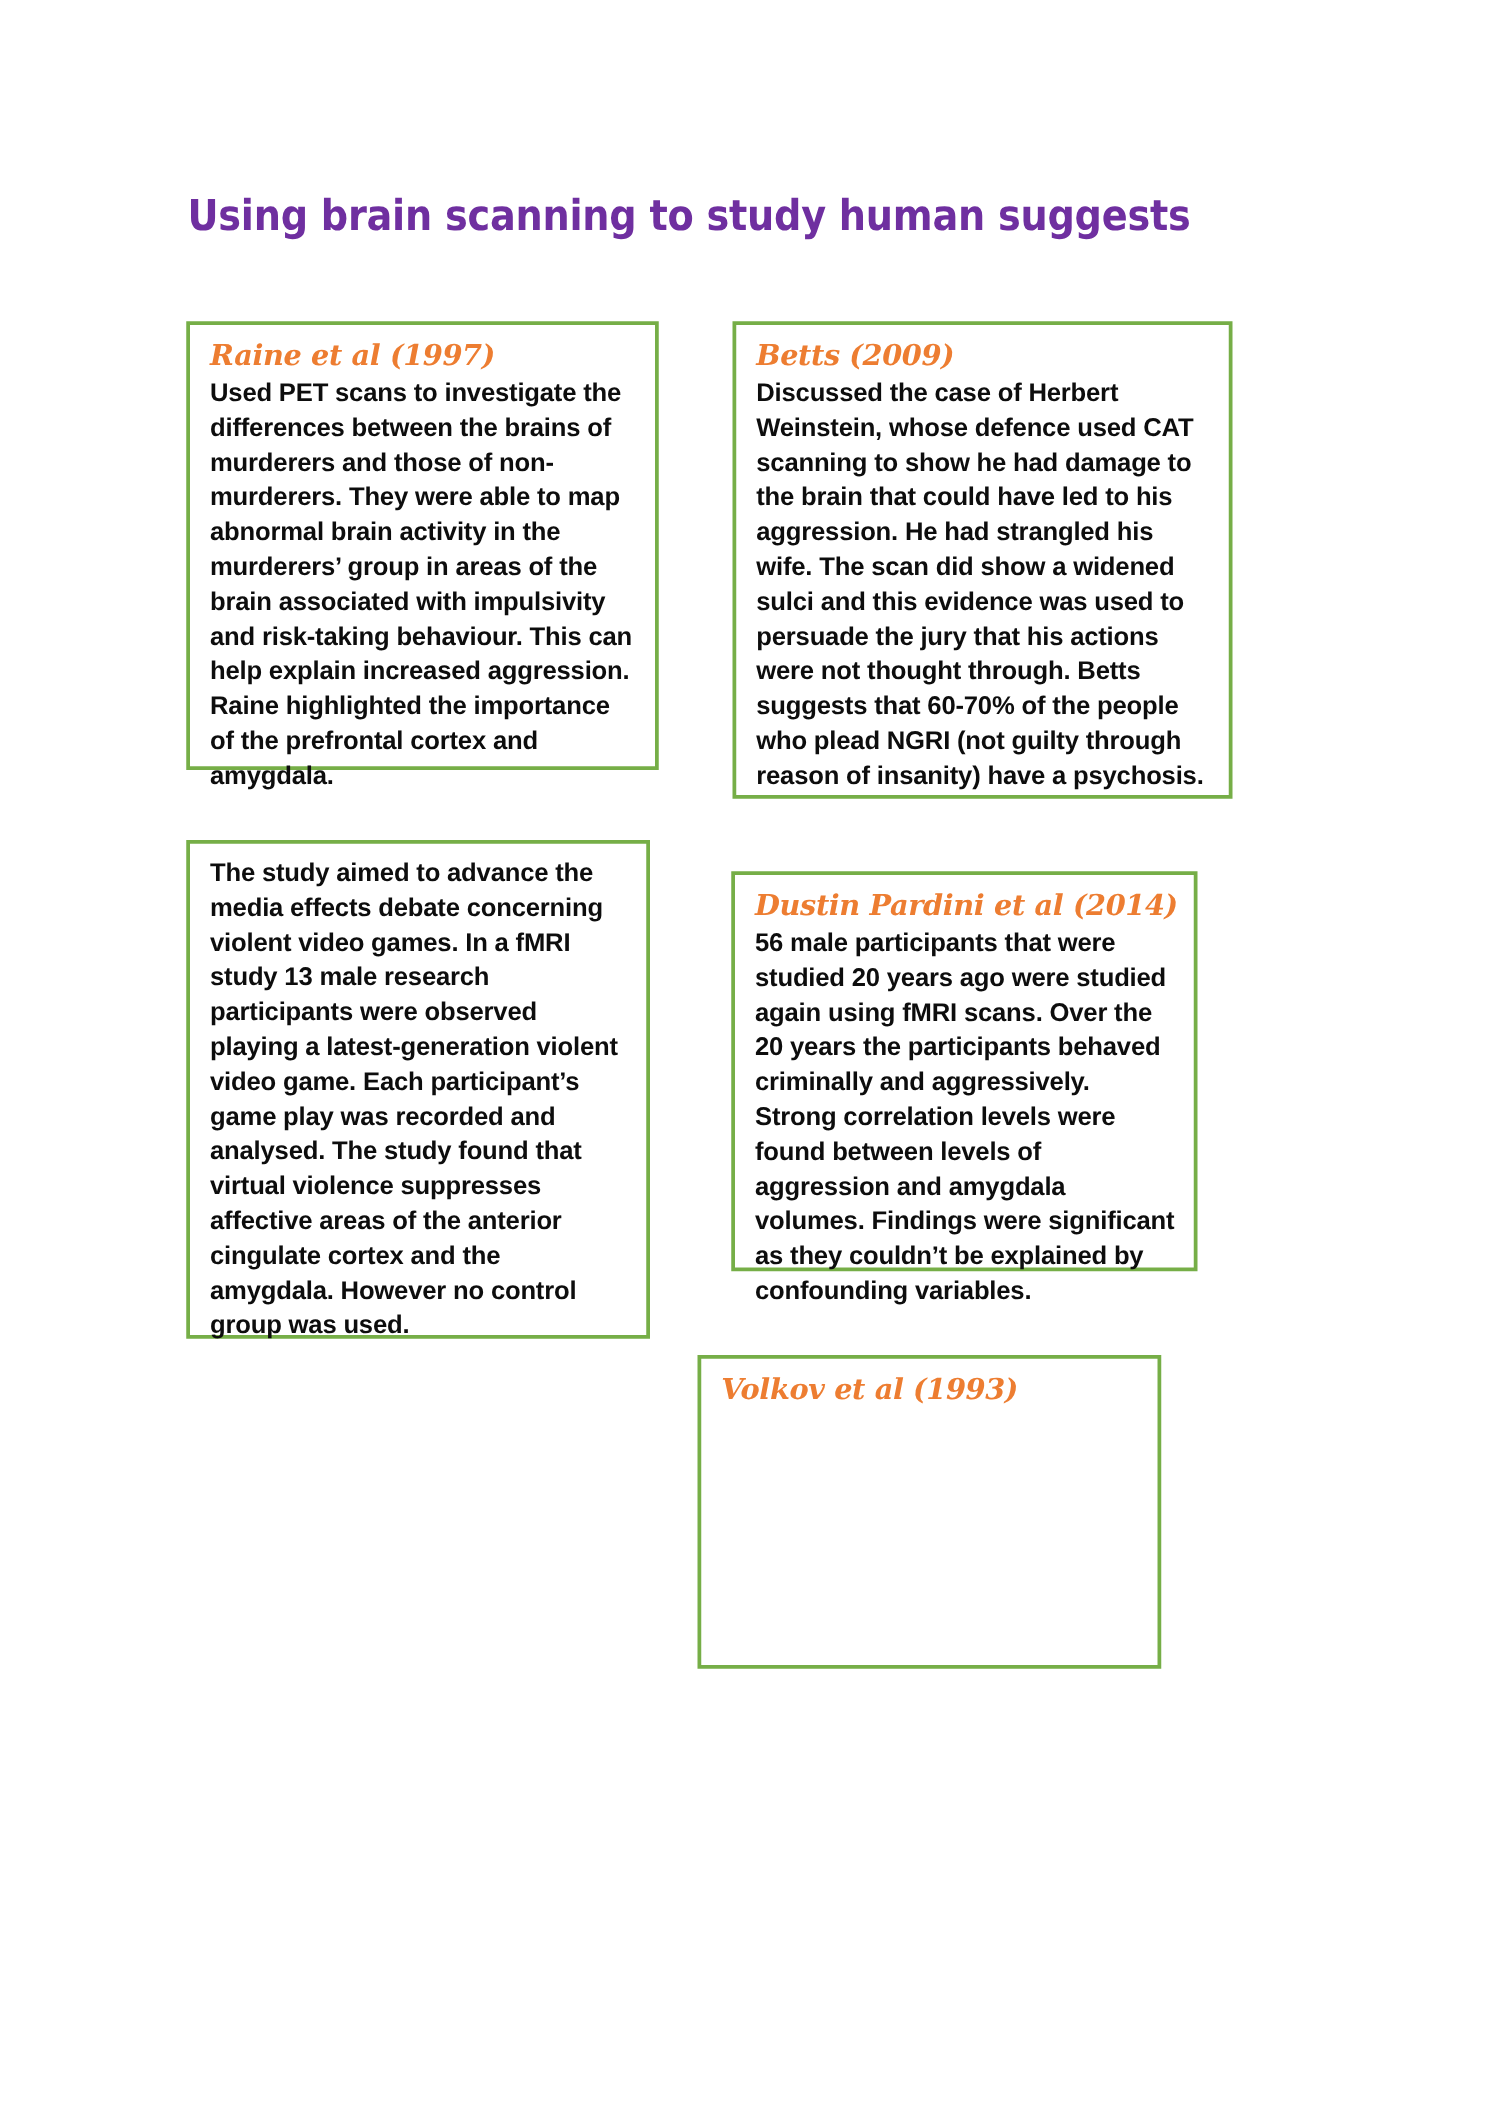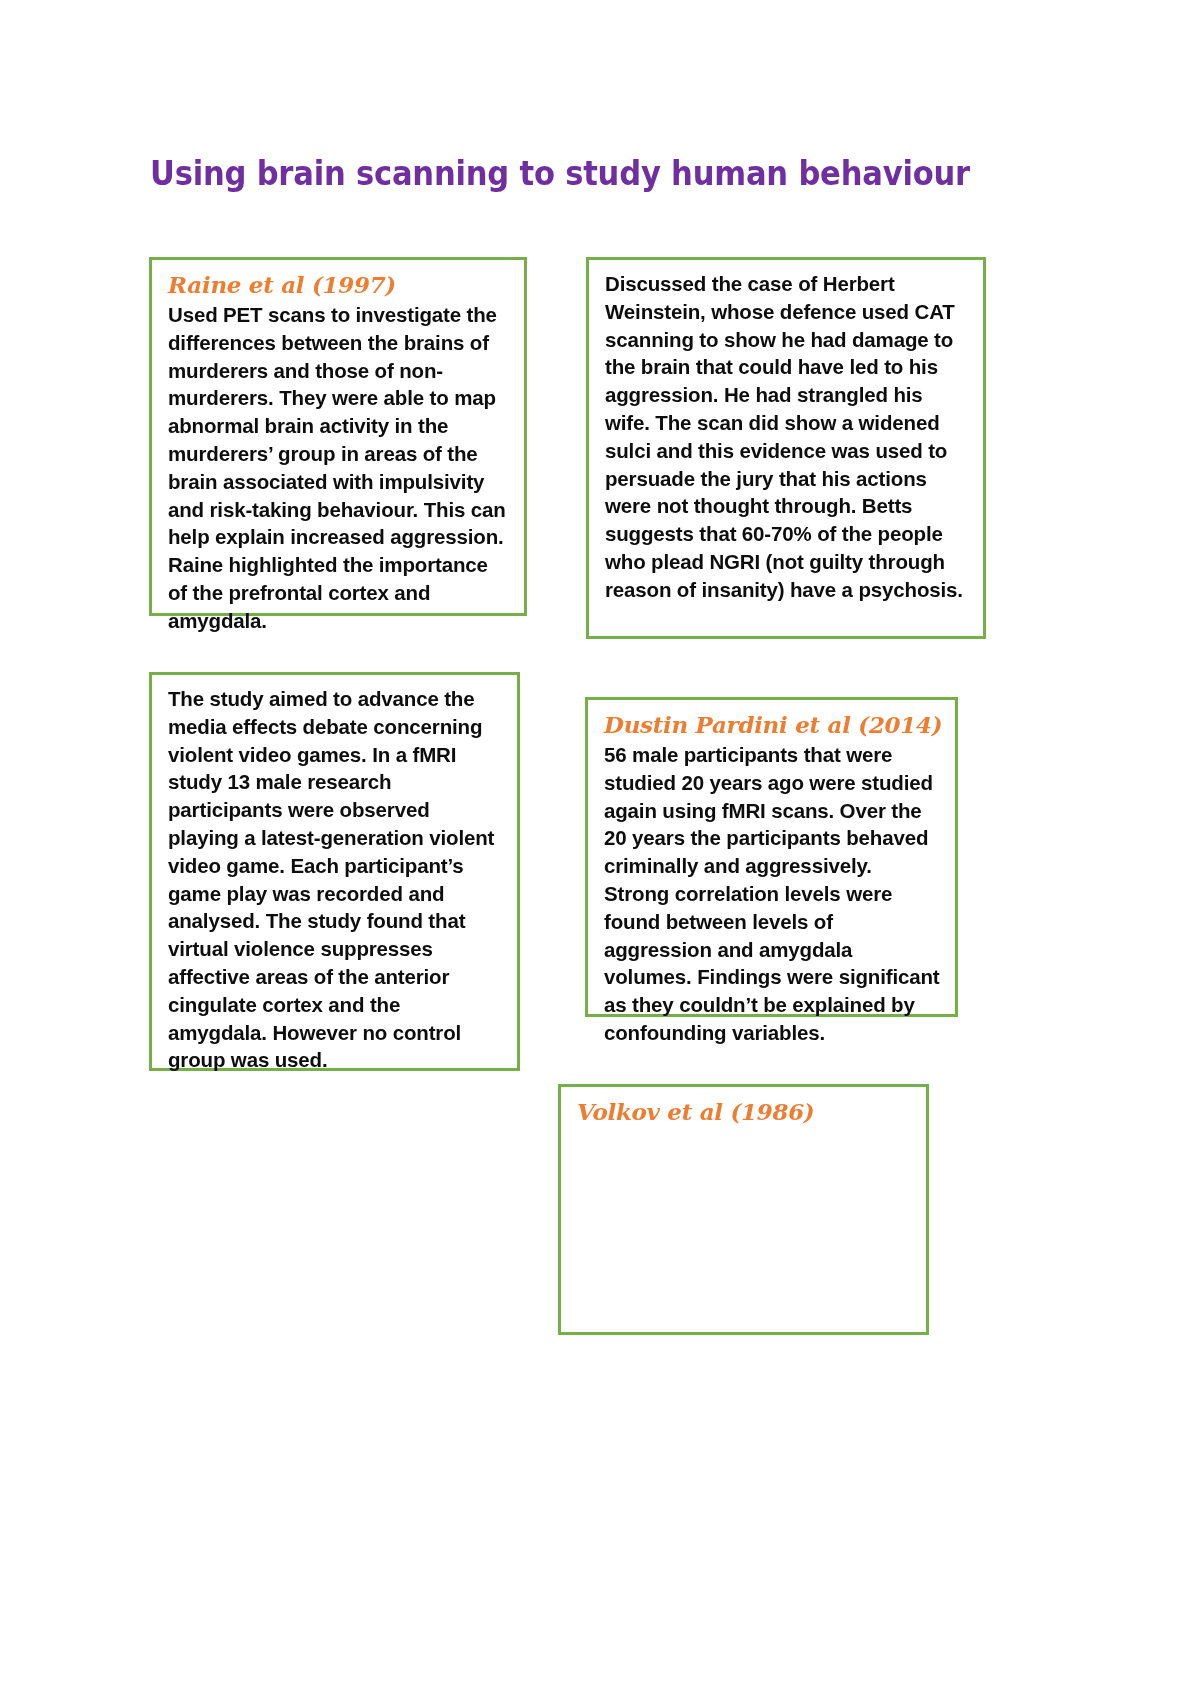--- a/index.html
+++ b/index.html
@@ -68,37 +68,38 @@
   #box-betts   { left: 586px;  top: 257px;  width: 400px;  height: 382px; }
   #box-weber   { left: 149px;  top: 672px;  width: 371px;  height: 399px; }
   #box-pardini { left: 585px;  top: 697px;  width: 373px;  height: 320px; }
   #box-volkov  { left: 558px;  top: 1084px; width: 371px;  height: 251px; }
 </style>
 </head>
 <body>
 
 <div class="page">
 
-  <h1 class="page-title">Using brain scanning to study human behaviour</h1>
+  <h1 class="page-title">Using brain scanning to study human suggests</h1>
 
   <div class="note-box" id="box-raine">
     <div class="note-heading">Raine et al (1997)</div>
     <p class="note-body">Used PET scans to investigate the differences between the brains of murderers and those of non-murderers. They were able to map abnormal brain activity in the murderers’ group in areas of the brain associated with impulsivity and risk-taking behaviour. This can help explain increased aggression. Raine highlighted the importance of the prefrontal cortex and amygdala.</p>
   </div>
 
   <div class="note-box" id="box-betts">
+    <div class="note-heading">Betts (2009)</div>
     <p class="note-body">Discussed the case of Herbert Weinstein, whose defence used CAT scanning to show he had damage to the brain that could have led to his aggression. He had strangled his wife. The scan did show a widened sulci and this evidence was used to persuade the jury that his actions were not thought through. Betts suggests that 60-70% of the people who plead NGRI (not guilty through reason of insanity) have a psychosis.</p>
   </div>
 
   <div class="note-box" id="box-weber">
     <p class="note-body">The study aimed to advance the media effects debate concerning violent video games. In a fMRI study 13 male research participants were observed playing a latest-generation violent video game. Each participant’s game play was recorded and analysed. The study found that virtual violence suppresses affective areas of the anterior cingulate cortex and the amygdala. However no control group was used.</p>
   </div>
 
   <div class="note-box" id="box-pardini">
     <div class="note-heading">Dustin Pardini et al (2014)</div>
     <p class="note-body">56 male participants that were studied 20 years ago were studied again using fMRI scans. Over the 20 years the participants behaved criminally and aggressively. Strong correlation levels were found between levels of aggression and amygdala volumes. Findings were significant as they couldn’t be explained by confounding variables.</p>
   </div>
 
   <div class="note-box" id="box-volkov">
-    <div class="note-heading">Volkov et al (1986)</div>
+    <div class="note-heading">Volkov et al (1993)</div>
   </div>
 
 </div>
 
 </body></html>

